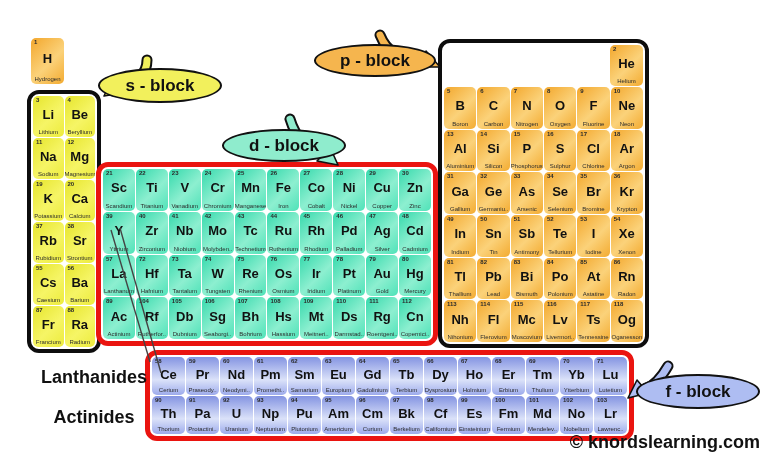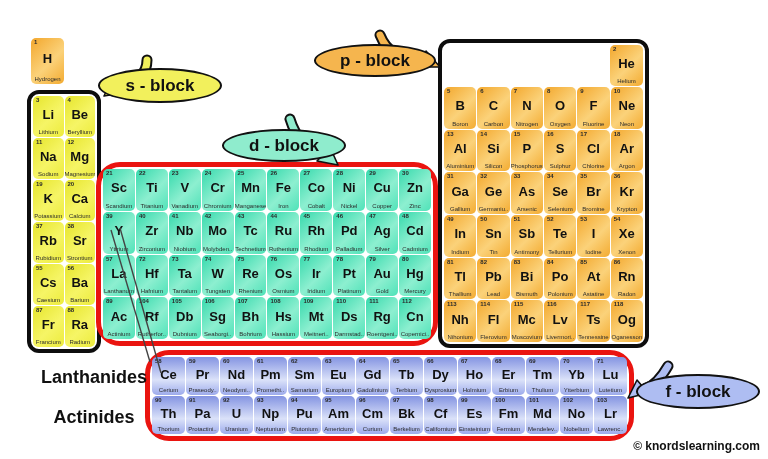--- a/index.html
+++ b/index.html
@@ -3,21 +3,21 @@
 <meta charset="utf-8">
 <style>
   html,body{margin:0;padding:0;}
   body{
     width:768px;height:459px;position:relative;overflow:hidden;
     background:#ffffff;font-family:"Liberation Sans", sans-serif;
   }
   
   .frame{position:absolute;background:#ffffff;box-sizing:border-box;padding-left:36px;}
   .frame-black{border:4px solid #0d0d0d;border-radius:12px;}
-  .frame-red{border:5px solid #ea1410;border-radius:24px;}
+  .frame-red{border:5px solid #ea1410;border-radius:12px;}
   #s-frame{left:27px;top:90px;width:74px;height:263px;z-index:2;}
   #d-frame{left:96px;top:162px;width:342px;height:184px;z-index:2;}
   #p-frame{left:438px;top:39px;width:211px;height:309px;z-index:2;}
   #f-frame{left:145px;top:350px;width:489px;height:91px;z-index:2;}
   
   .cellgrid{position:absolute;display:grid;gap:1px;}
   #s-grid{inset:2px;grid-template-columns:repeat(2,1fr);grid-template-rows:repeat(6,1fr);}
   #d-grid{inset:2px;grid-template-columns:repeat(10,1fr);grid-template-rows:repeat(4,1fr);}
   #p-grid{left:2px;right:2px;bottom:2px;top:44px;grid-template-columns:repeat(6,1fr);grid-template-rows:repeat(6,1fr);}
   #f-grid{inset:2px;grid-template-columns:repeat(14,1fr);grid-template-rows:repeat(2,1fr);}
@@ -47,21 +47,21 @@
   #bubble-p{left:314px;top:4px;width:122px;height:33px;background:#f5b54e;}
   #bubble-d{left:222px;top:89px;width:124px;height:33px;background:#8feccd;text-align:center;}
   #bubble-f{left:636px;top:334px;width:124px;height:35px;background:#aebdf2;}
   
   #overlay{position:absolute;inset:0;width:768px;height:459px;z-index:3;pointer-events:none;}
   
   .side-label{position:absolute;left:28px;width:132px;text-align:center;
     font-size:18px;font-weight:bold;color:#111;z-index:2;}
   #lanthanides-label{top:367px;}
   #actinides-label{top:407px;}
-  #watermark{position:absolute;right:8px;bottom:6px;font-size:12px;font-weight:bold;color:#111;z-index:4;}
+  #watermark{position:absolute;right:8px;bottom:6px;font-size:18px;font-weight:bold;color:#111;z-index:4;}
 </style>
 </head>
 <body>
 
 <div id="h-cell">
     <div class="cell c-p">
       <span class="num">1</span>
       <span class="sym">H</span>
       <span class="name">Hydrogen</span>
     </div>

